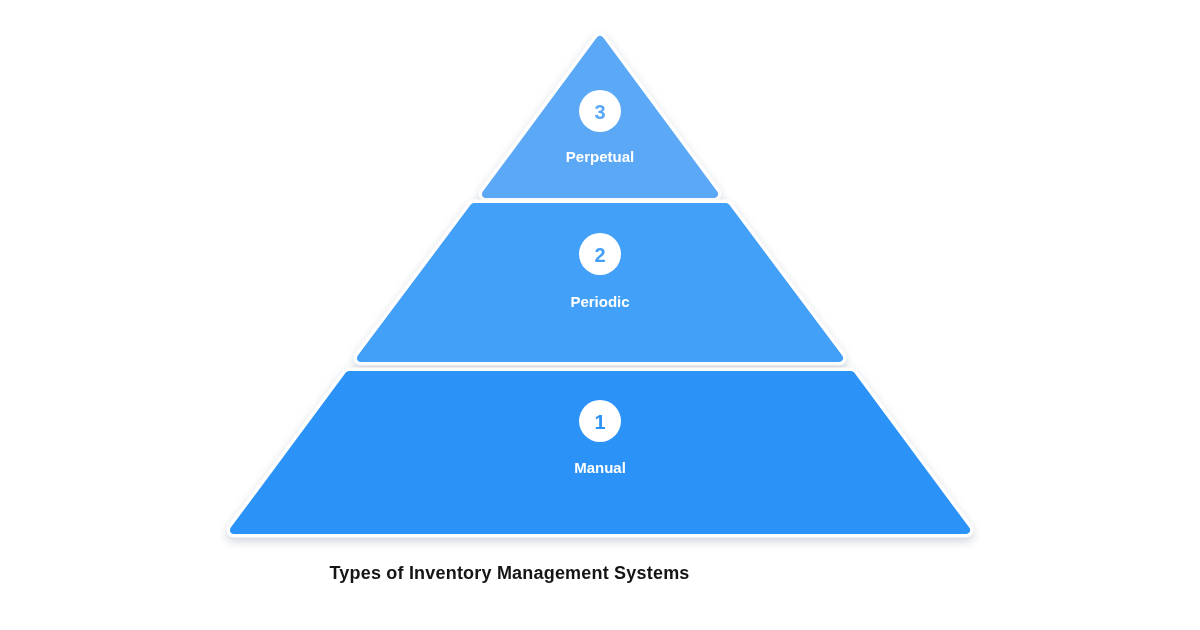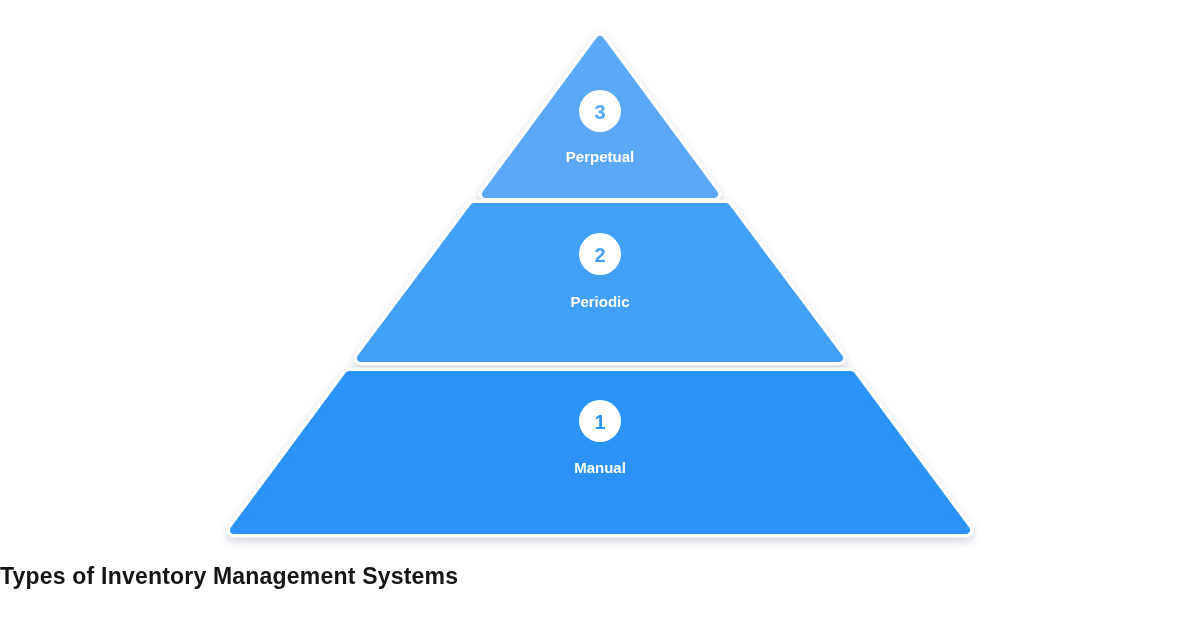--- a/index.html
+++ b/index.html
@@ -50,21 +50,22 @@
     fill: #ffffff;
     text-anchor: middle;
     dominant-baseline: central;
   }
   .diagram-title {
     position: absolute;
     left: 0;
     top: 563;
     top: 563px;
     width: 1019px;
-    font-size: 23px;
+    text-align: center;
+    font-size: 18px;
     font-weight: 700;
     color: #151515;
     letter-spacing: 0.2px;
   }
 </style>
 </head>
 <body>
 
 <div class="canvas">
 

